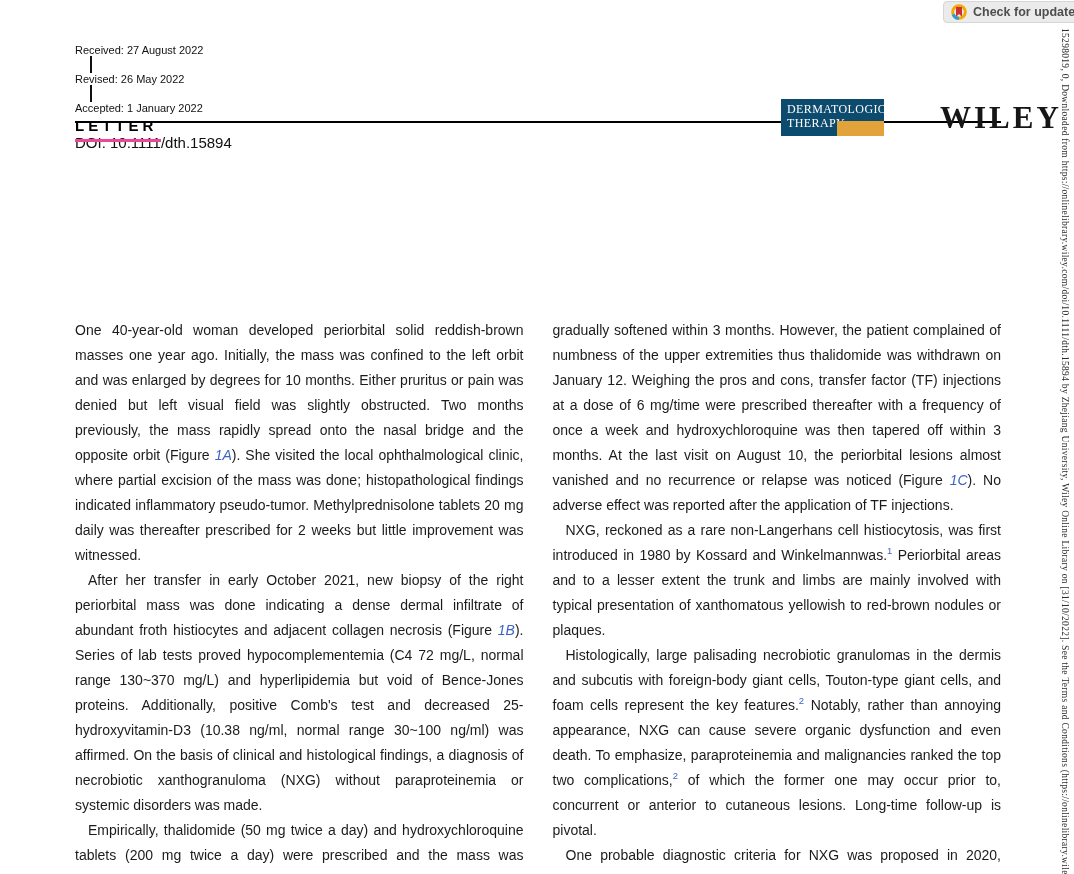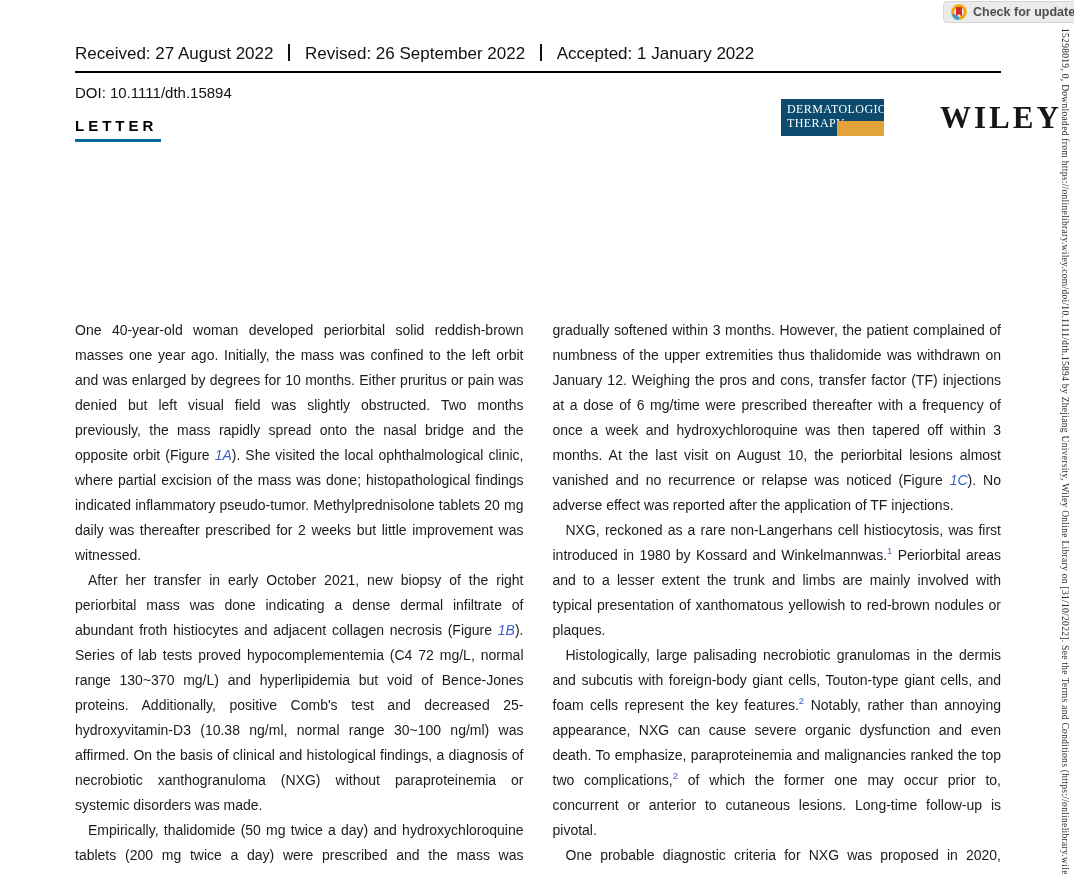--- a/index.html
+++ b/index.html
@@ -32,31 +32,31 @@
     height: 846px; overflow: hidden;
     writing-mode: vertical-rl;
     font-family: "Liberation Serif", serif;
     font-size: 9.5px; letter-spacing: 0.3px;
     color: #2c2c2c;
     white-space: nowrap;
   }
 
   
   .header { position: absolute; left: 75px; top: 44px; width: 926px; }
-  .dates-row { display: flex; font-size: 17px; color: #111; }
+  .dates-row { display: flex; font-size: 11px; color: #111; flex-direction: column; }
   .dates-row .sep { width: 1.5px; height: 17px; background: #111; margin: 0 15px; }
   .header-rule { height: 2px; background: #000; margin-top: 7px; }
   .doi-row { font-size: 15px; margin-top: 11px; color: #111; }
 
   
   .section-label {
     position: absolute; left: 75px; top: 117px;
     font-size: 15px; font-weight: 700; letter-spacing: 4px;
     color: #000;
-    border-bottom: 3px solid #0369a1;
+    border-bottom: 3px solid #ec4899;
     padding: 0 4px 5px 0;
   }
   .journal-logo {
     position: absolute; left: 781px; top: 99px;
     width: 103px; height: 37px;
     background: #0c4a6e;
     color: #fff;
     font-family: "Liberation Serif", serif;
     font-size: 12px; letter-spacing: 0.4px;
     padding: 3px 0 0 6px; line-height: 14px;
@@ -114,21 +114,21 @@
     </svg>
     <span>Check for updates</span>
   </div>
 
   <div class="side-note">15298019, 0, Downloaded from https://onlinelibrary.wiley.com/doi/10.1111/dth.15894 by Zhejiang University, Wiley Online Library on [31/10/2022]. See the Terms and Conditions (https://onlinelibrary.wiley.com/ter</div>
 
   <div class="header">
     <div class="dates-row">
       <span>Received: 27 August 2022</span>
       <span class="sep"></span>
-      <span>Revised: 26 September 2022</span>
+      <span>Revised: 26 May 2022</span>
       <span class="sep"></span>
       <span>Accepted: 1 January 2022</span>
     </div>
     <div class="header-rule"></div>
     <div class="doi-row">DOI: 10.1111/dth.15894</div>
   </div>
 
   <div class="section-label">LETTER</div>
 
   <div class="journal-logo">

